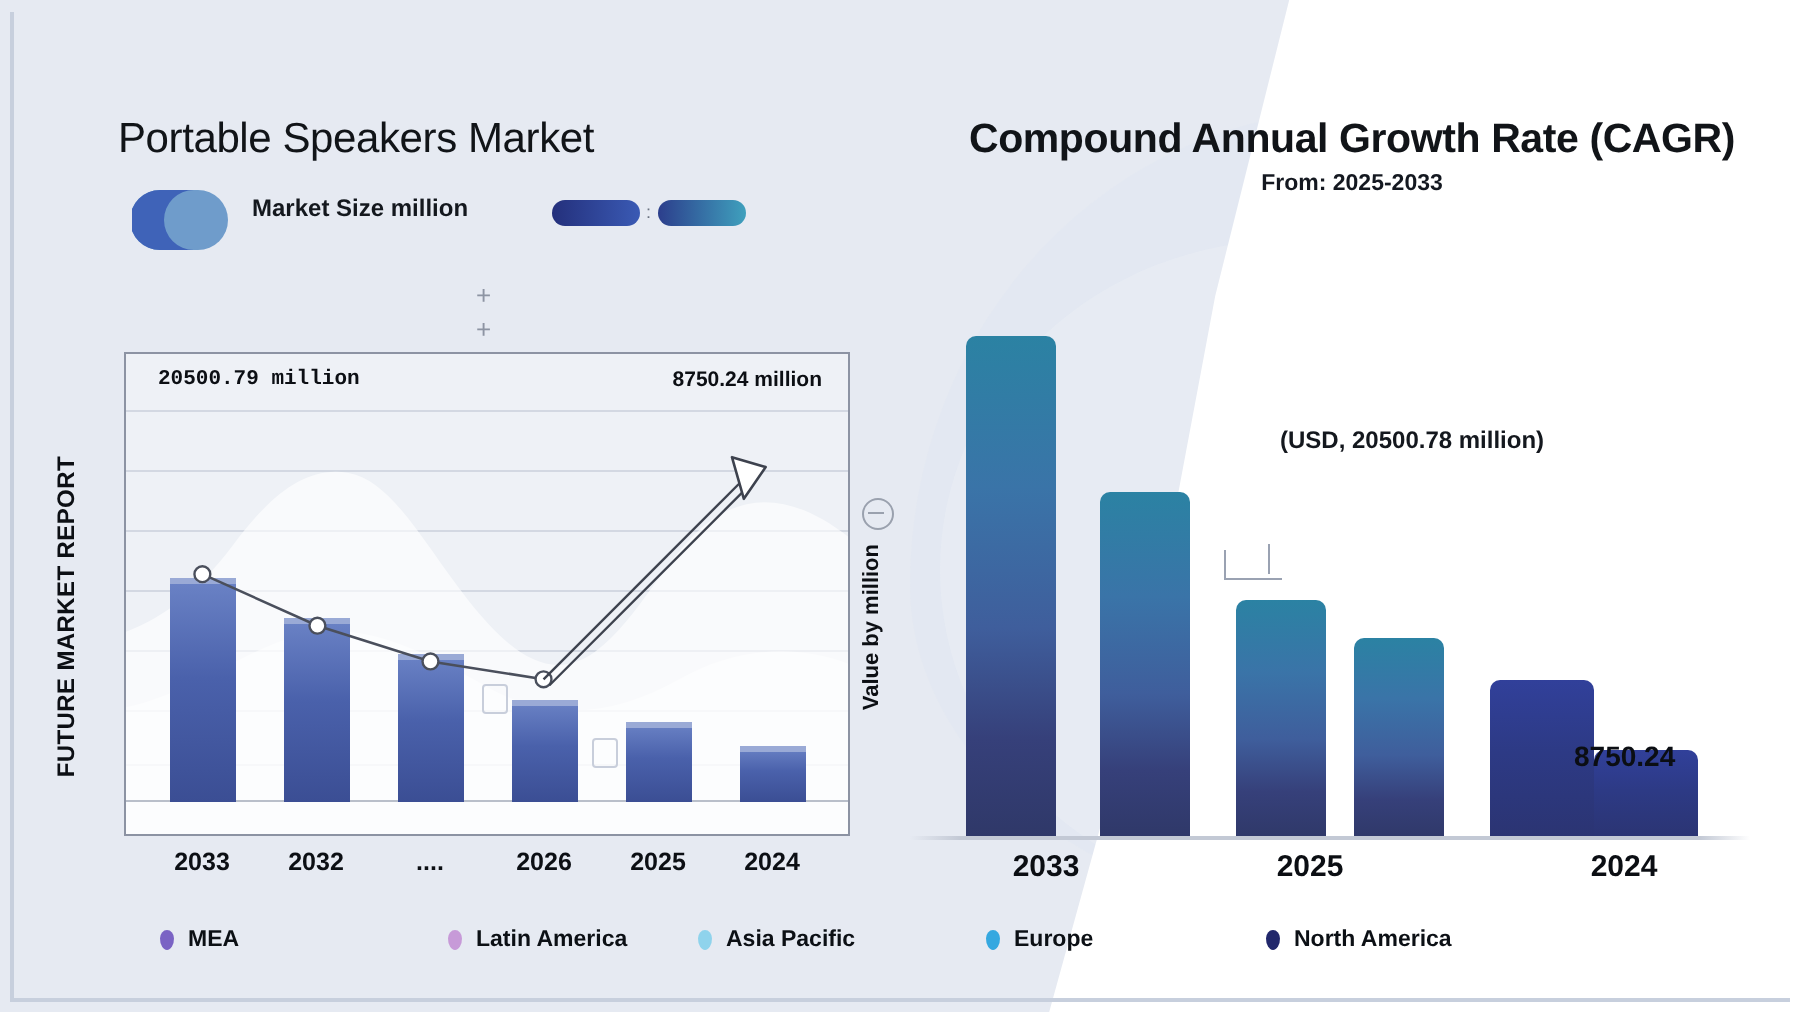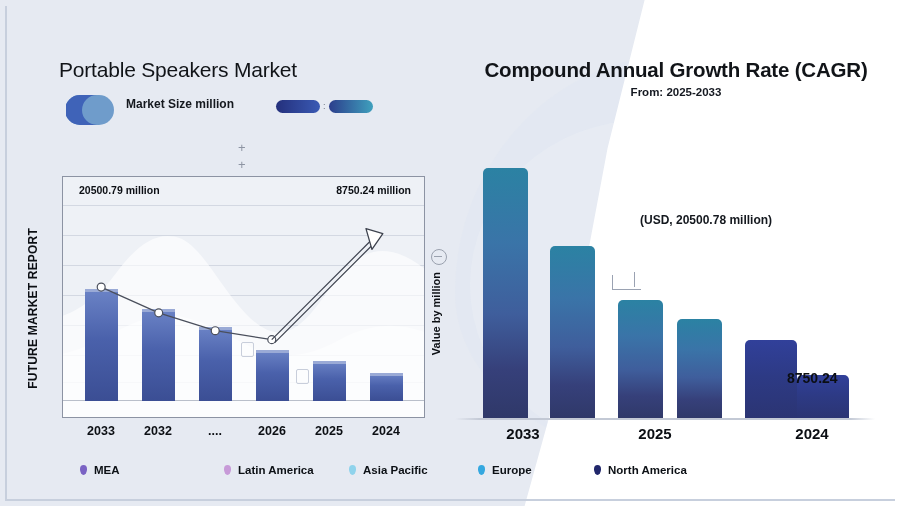--- a/index.html
+++ b/index.html
@@ -155,21 +155,21 @@
     width: 100%; height: 1px;
     background: #b9bfca;
   }
   .val-left, .val-right {
     position: absolute;
     top: 7px;
     font-size: 10.5px;
     font-weight: bold;
     color: #0c0f14;
   }
-  .val-left { left: 16px; }
+  .val-left { left: 16px; font-family: Liberation Mono, monospace; }
   .val-right { right: 13px; }
   .xlabels {
     position: absolute;
     left: 62px; top: 424px;
     width: 363px;
     height: 18px;
   }
   .xlabel {
     position: absolute;
     font-size: 12.5px;
@@ -453,25 +453,25 @@
 
   <div class="legend">
     <div class="legend-item" style="width:144px">
       <span class="legend-dot" style="background: rgb(122, 99, 196);"></span>
       <span>MEA</span>
     </div>
     <div class="legend-item" style="width:125px">
       <span class="legend-dot" style="background: rgb(199, 154, 216);"></span>
       <span>Latin America</span>
     </div>
-    <div class="legend-item" style="width:129px">
+    <div class="legend-item" style="width:144px">
       <span class="legend-dot" style="background: rgb(143, 211, 236);"></span>
       <span>Asia Pacific</span>
     </div>
-    <div class="legend-item" style="width:116px">
+    <div class="legend-item" style="width:140px">
       <span class="legend-dot" style="background: rgb(53, 168, 224);"></span>
       <span>Europe</span>
     </div>
     <div class="legend-item">
       <span class="legend-dot" style="background: rgb(33, 39, 107);"></span>
       <span>North America</span>
     </div>
   </div>
 
 </div>

